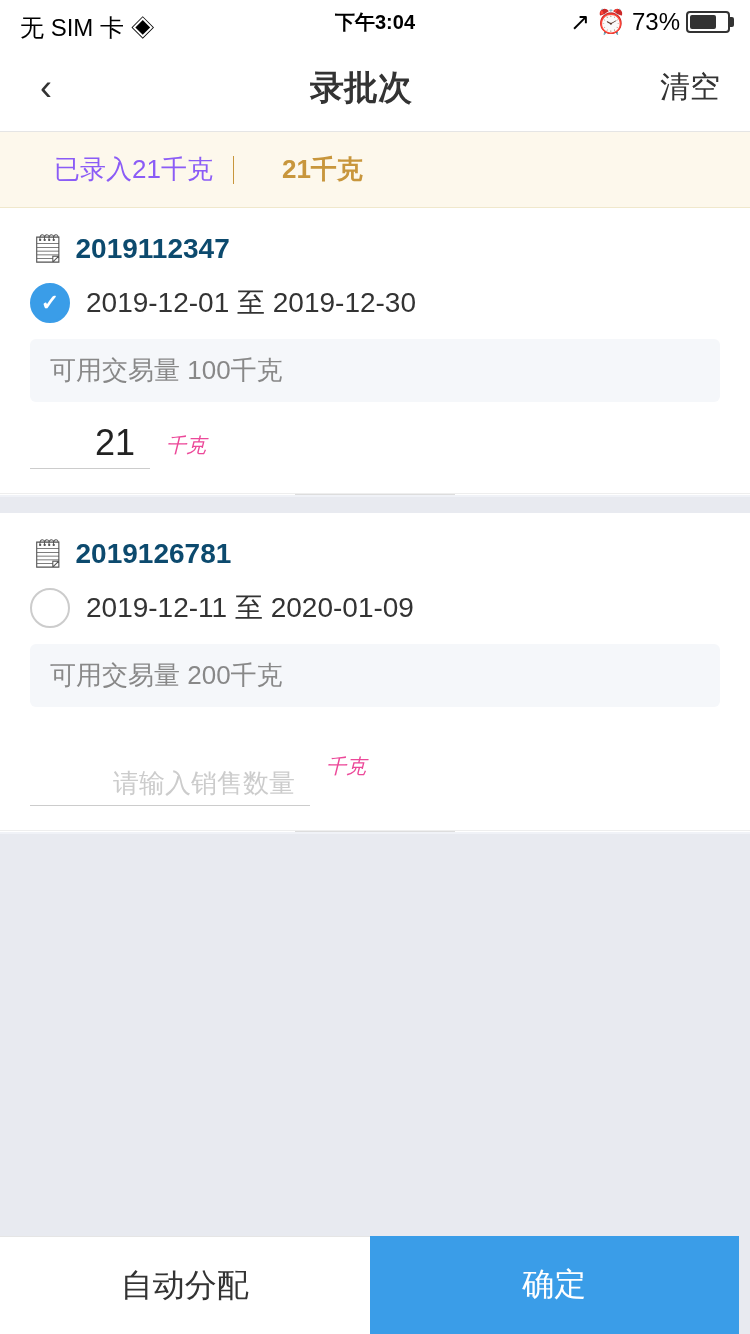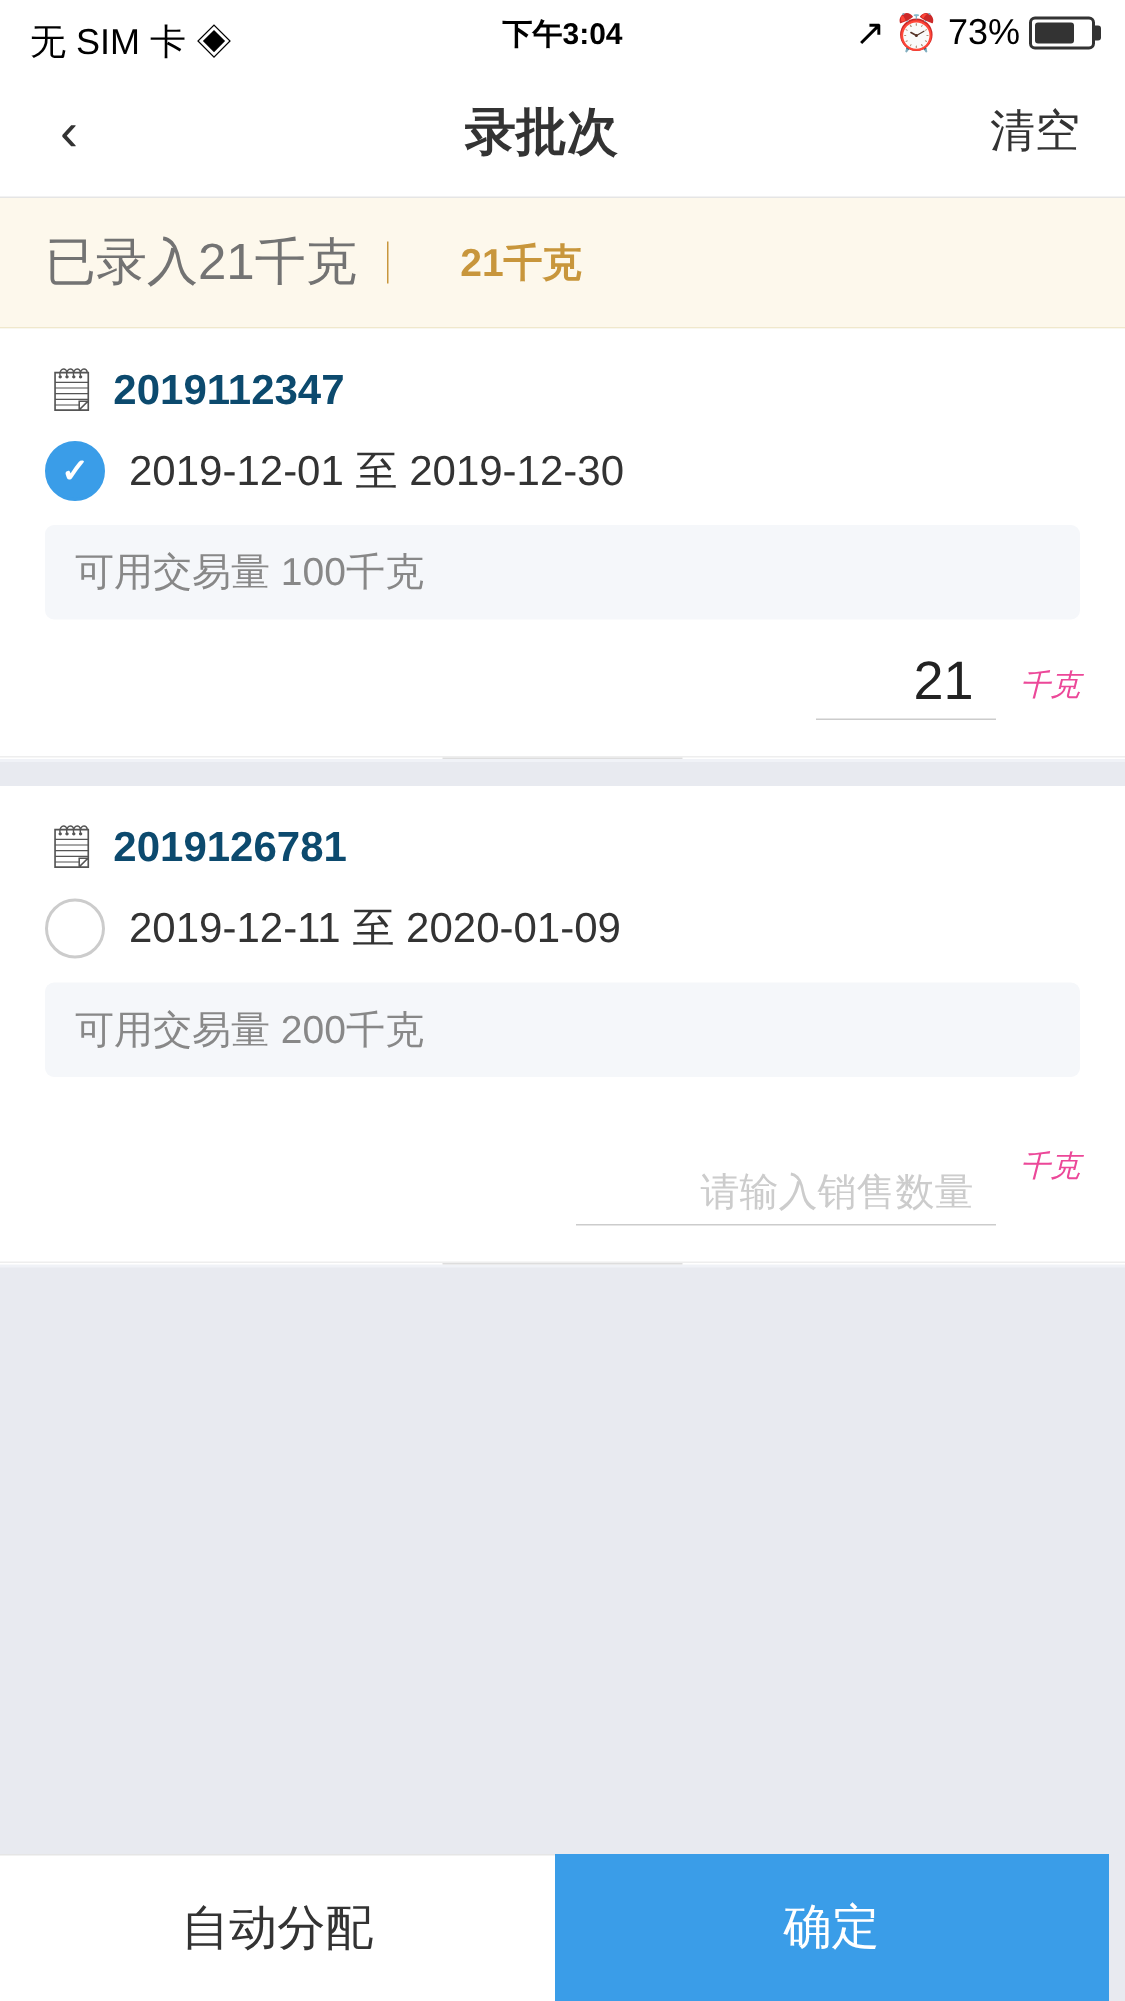--- a/index.html
+++ b/index.html
@@ -99,22 +99,23 @@
     
     .summary-bar {
       background: #fdf8ec;
       padding: 20px 30px;
       display: flex;
       align-items: center;
       gap: 20px;
       border-bottom: 1px solid #f0e8cc;
     }
     .summary-text {
-      font-size: 34px;
-      color: #737373;
+      font-size: 26px;
+      color: #8b5cf6;
+      margin-left: 24px;
     }
     .summary-divider {
       width: 1px;
       height: 28px;
       background: #c8963c;
     }
     .summary-amount {
       font-size: 26px;
       color: #c8963c;
       font-weight: 700;
@@ -177,21 +178,21 @@
       background: #f5f7fa;
       border-radius: 6px;
       padding: 14px 20px;
       font-size: 26px;
       color: #888;
     }
     .batch-qty-row {
       padding: 20px 30px 24px 30px;
       display: flex;
       align-items: center;
-      justify-content: flex-end;
+      justify-content: flex-start;
       gap: 16px;
       border-bottom: 1px solid #eee;
     }
     .batch-qty-input {
       font-size: 36px;
       font-weight: 500;
       color: #222;
       border: none;
       outline: none;
       text-align: right;

